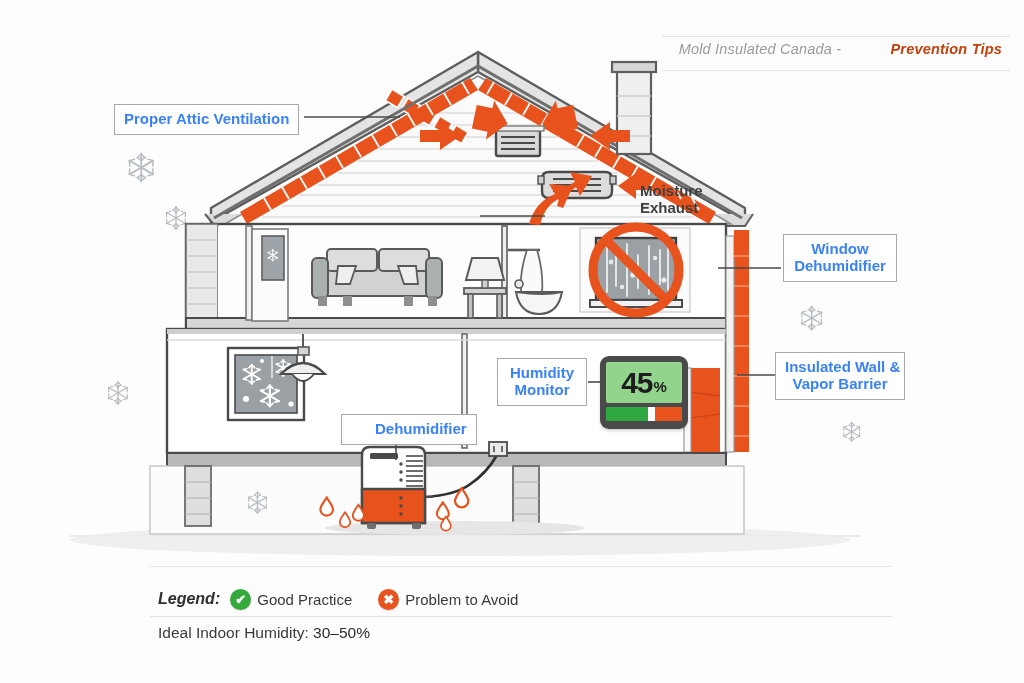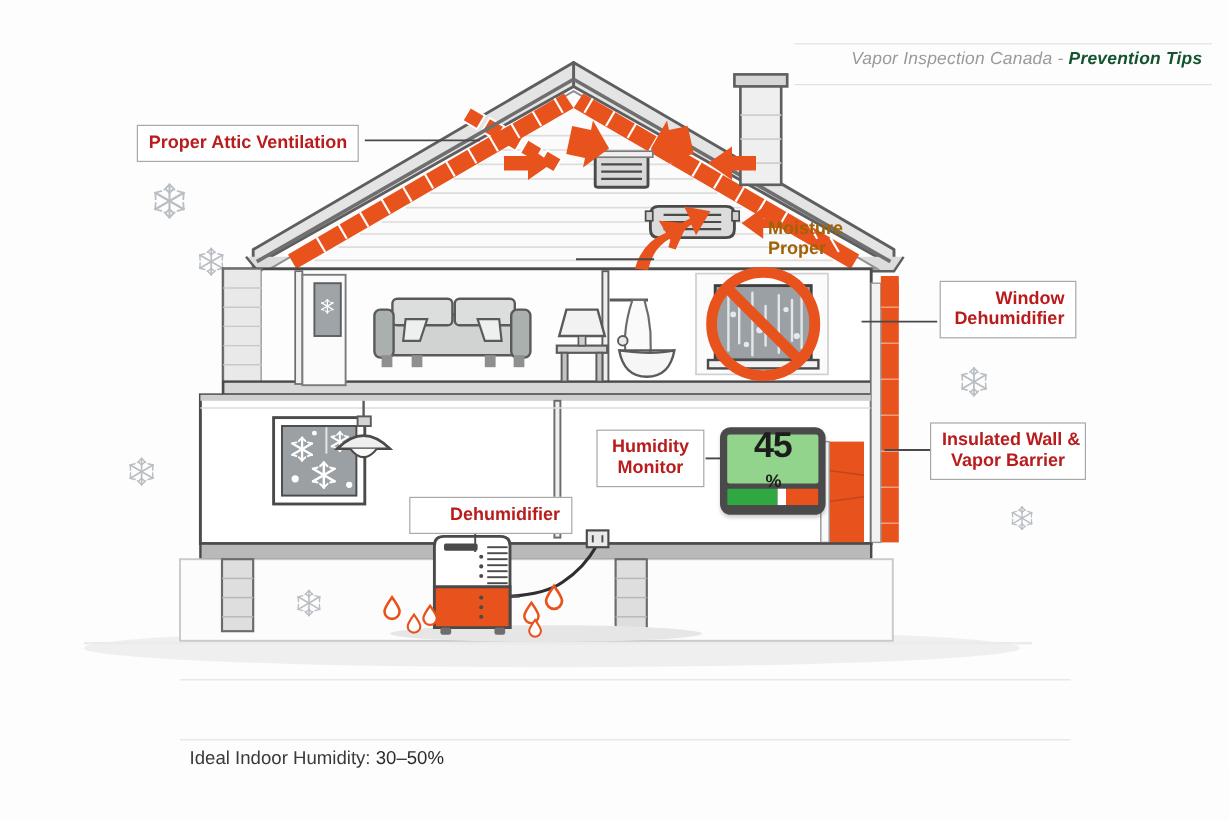--- a/index.html
+++ b/index.html
@@ -15,60 +15,60 @@
 
   
   .header-rule{position:absolute;right:14px;width:348px;height:1px;background:#e2e2e2;}
   #hdr-rule-top{top:36px;}
   #hdr-rule-bot{top:70px;}
   .header-text{
     position:absolute;top:41px;right:22px;
     font-size:14.5px;font-style:italic;color:#9a9a9a;
     letter-spacing:.2px;white-space:nowrap;
   }
-  .header-text b{color:#14532d;font-weight:bold;font-style:italic;}
+  .header-text b{color:#c2410c;font-weight:bold;font-style:italic;margin-left:45px;}
 
   
   .label-box{
     position:absolute;
     background:#ffffff;
     border:1px solid #a8a8a8;
-    color:#b91c1c;
+    color:#3b82f6;
     font-weight:bold;
     font-size:15px;
     line-height:1.12;
     text-align:center;
     padding:6px 9px;
     box-sizing:border-box;
     white-space:nowrap;
   }
   .plain-label{
     position:absolute;
     font-weight:bold;font-size:15px;line-height:1.12;
-    color:#a16207;text-align:center;white-space:nowrap;
+    color:#404040;text-align:center;white-space:nowrap;
   }
 
   #lb-attic{left:114px;top:104px;}
   #lb-fan{left:376px;top:203px;}
   #lb-moisture{left:640px;top:183px;text-align:left;}
-  #lb-window{left:783px;top:234px;width:114px;text-align:right;}
+  #lb-window{left:783px;top:234px;width:114px;}
   #lb-insul{left:775px;top:352px;width:130px;}
   #lb-humid{left:497px;top:358px;width:90px;}
   #lb-dehum{left:341px;top:414px;padding-left:33px;}
 
   
   #monitor{
     position:absolute;left:600px;top:356px;width:88px;height:73px;
     background:#4a4a4a;border-radius:9px;box-sizing:border-box;
     padding:6px;box-shadow:0 2px 3px rgba(0,0,0,.18);
   }
   #monitor-screen{
     width:100%;height:41px;background:#93d48d;border-radius:2px;
     display:flex;align-items:center;justify-content:center;
-    color:#1d1d1d;line-height:1;flex-direction:column;
+    color:#1d1d1d;line-height:1;
   }
   #monitor-value{font-size:30px;font-weight:bold;letter-spacing:-1px;}
   #monitor-unit{font-size:15px;font-weight:bold;margin-left:1px;margin-top:7px;}
   #monitor-bar{margin-top:4px;height:14px;display:flex;border-radius:1px;overflow:hidden;}
   #bar-green{flex:0 0 55%;background:#2fa842;}
   #bar-mark{flex:0 0 9%;background:#ffffff;}
   #bar-orange{flex:1;background:#e8521c;}
 
   
   .footer-rule{position:absolute;left:150px;width:742px;height:1px;background:#e3e3e3;}
@@ -493,32 +493,32 @@
       <line x1="480" y1="216" x2="545" y2="216"></line>
       <line x1="718" y1="268" x2="781" y2="268"></line>
       <line x1="737" y1="375" x2="775" y2="375"></line>
       <line x1="588" y1="382" x2="600" y2="382"></line>
       <line x1="396" y1="442" x2="396" y2="460"></line>
     </g>
   </svg>
 
   <div class="header-rule" id="hdr-rule-top"></div>
   <div class="header-text">
-    <span>Vapor Inspection Canada - </span><b>Prevention Tips</b>
+    <span>Mold Insulated Canada - </span><b>Prevention Tips</b>
   </div>
   <div class="header-rule" id="hdr-rule-bot"></div>
 
   <div class="label-box" id="lb-attic">
     <span>Proper Attic Ventilation</span>
   </div>
 
 
   <div class="plain-label" id="lb-moisture">
     <div>Moisture</div>
-    <div>Proper</div>
+    <div>Exhaust</div>
   </div>
 
   <div class="label-box" id="lb-window">
     <div>Window</div>
     <div>Dehumidifier</div>
   </div>
 
   <div class="label-box" id="lb-insul">
     <div>Insulated Wall &amp;</div>
     <div>Vapor Barrier</div>
@@ -540,20 +540,33 @@
     </div>
     <div id="monitor-bar">
       <div id="bar-green"></div>
       <div id="bar-mark"></div>
       <div id="bar-orange"></div>
     </div>
   </div>
 
   <div class="footer-rule" id="ft-rule-top"></div>
 
+  <div id="legend-row">
+    <span id="legend-title">Legend:</span>
+
+    <span class="legend-item">
+      <span class="badge badge-good">✔</span>
+      <span class="legend-text">Good Practice</span>
+    </span>
+
+    <span class="legend-item">
+      <span class="badge badge-bad">✖</span>
+      <span class="legend-text">Problem to Avoid</span>
+    </span>
+  </div>
 
   <div class="footer-rule" id="ft-rule-bot"></div>
 
   <div id="ideal-line">
     <span>Ideal Indoor Humidity: </span><b>30–50%</b>
   </div>
 
 </div>
 
 </body></html>

